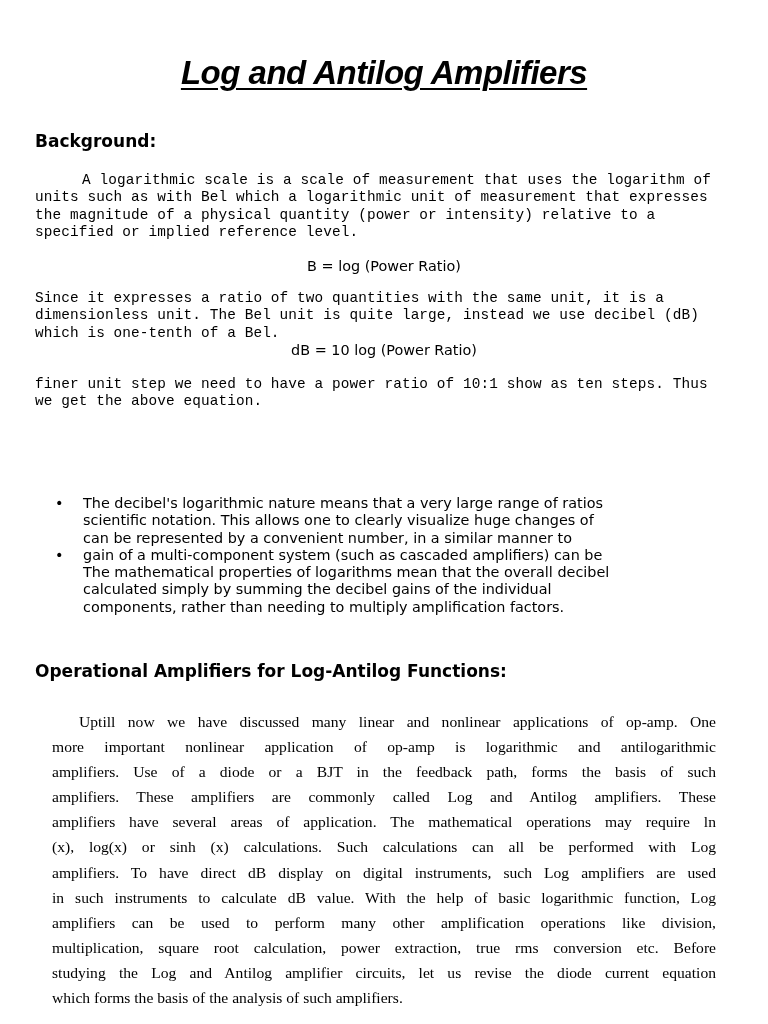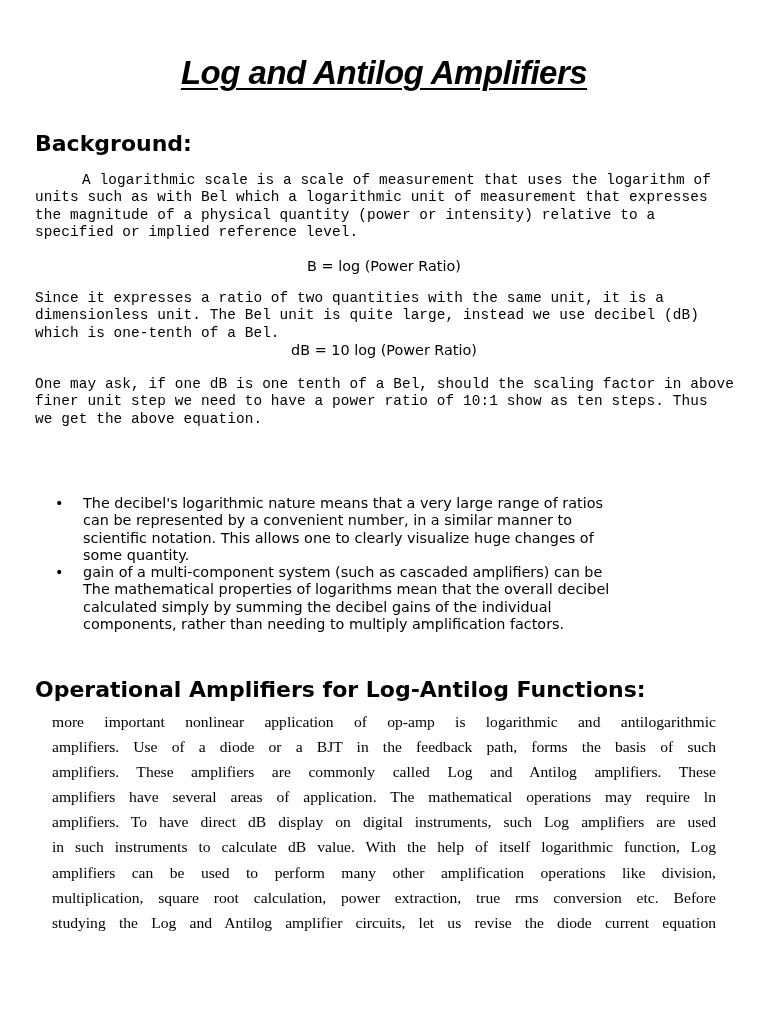--- a/index.html
+++ b/index.html
@@ -7,21 +7,21 @@
   .page { position: absolute; left: 0; top: 0; width: 768px; height: 1024px; }
 
   .title {
     position: absolute; left: 0; top: 54px; width: 768px; text-align: center;
     font-family: "Liberation Sans", sans-serif; font-weight: bold; font-style: italic;
     font-size: 33px; text-decoration: underline; text-decoration-thickness: 2px; text-underline-offset: 4px;
     letter-spacing: -0.5px;
   }
   .h2 {
     position: absolute; left: 35px;
-    font-family: "DejaVu Sans", sans-serif; font-weight: bold; font-size: 22px;
+    font-family: "DejaVu Sans", sans-serif; font-weight: bold; font-size: 17px;
   }
   .sans {
     position: absolute; left: 35px; width: 700px;
     font-family: Liberation Mono, monospace; font-size: 14.4px; line-height: 17.3px;
     letter-spacing: 0.1px;
   }
   .line { white-space: nowrap; display: block; }
   .indent { padding-left: 47px; }
   .center { position: absolute; left: 0; width: 768px; text-align: center;
     font-family: "DejaVu Sans", sans-serif; font-size: 14.4px; }
@@ -57,50 +57,51 @@
 
   <div class="sans" style="top:290px;">
     <span class="line">Since it expresses a ratio of two quantities with the same unit, it is a</span>
     <span class="line">dimensionless unit. The Bel unit is quite large, instead we use decibel (dB)</span>
     <span class="line">which is one-tenth of a Bel.</span>
   </div>
 
   <div class="center" style="top:342px;">dB = 10 log (Power Ratio)</div>
 
   <div class="sans" style="top:376px;">
-    <span class="line">One may ask, if one dB is one tenth of a Bel, should the scaling factor in above</span>
     <span class="line">finer unit step we need to have a power ratio of 10:1 show as ten steps. Thus</span>
     <span class="line">we get the above equation.</span>
   </div>
 
 
   <ul class="bullets" style="top:495px;">
     <li>
       <span class="dot">•</span>
       <span class="line">The decibel's logarithmic nature means that a very large range of ratios</span>
+      <span class="line">scientific notation. This allows one to clearly visualize huge changes of</span>
       <span class="line">can be represented by a convenient number, in a similar manner to</span>
-      <span class="line">scientific notation. This allows one to clearly visualize huge changes of</span>
-      <span class="line">some quantity.</span>
     </li>
     <li>
       <span class="dot">•</span>
       <span class="line">gain of a multi-component system (such as cascaded amplifiers) can be</span>
       <span class="line">The mathematical properties of logarithms mean that the overall decibel</span>
       <span class="line">calculated simply by summing the decibel gains of the individual</span>
       <span class="line">components, rather than needing to multiply amplification factors.</span>
     </li>
   </ul>
 
-  <div class="h2" style="top:677px;">Operational Amplifiers for Log-Antilog Functions:</div>
+  <div class="h2" style="top:661px;">Operational Amplifiers for Log-Antilog Functions:</div>
 
   <div class="serif" style="top:709px;">
+    <span class="jl first">Uptill now we have discussed many linear and nonlinear applications of op-amp. One</span>
     <span class="jl">more important nonlinear application of op-amp is logarithmic and antilogarithmic</span>
     <span class="jl">amplifiers. Use of a diode or a BJT in the feedback path, forms the basis of such</span>
     <span class="jl">amplifiers. These amplifiers are commonly called Log and Antilog amplifiers. These</span>
     <span class="jl">amplifiers have several areas of application. The mathematical operations may require ln</span>
+    <span class="jl">(x), log(x) or sinh (x) calculations. Such calculations can all be performed with Log</span>
     <span class="jl">amplifiers. To have direct dB display on digital instruments, such Log amplifiers are used</span>
-    <span class="jl">in such instruments to calculate dB value. With the help of itself logarithmic function, Log</span>
+    <span class="jl">in such instruments to calculate dB value. With the help of basic logarithmic function, Log</span>
     <span class="jl">amplifiers can be used to perform many other amplification operations like division,</span>
     <span class="jl">multiplication, square root calculation, power extraction, true rms conversion etc. Before</span>
     <span class="jl">studying the Log and Antilog amplifier circuits, let us revise the diode current equation</span>
+    <span class="jl last">which forms the basis of the analysis of such amplifiers.</span>
   </div>
 
 </div>
 
 </body></html>

